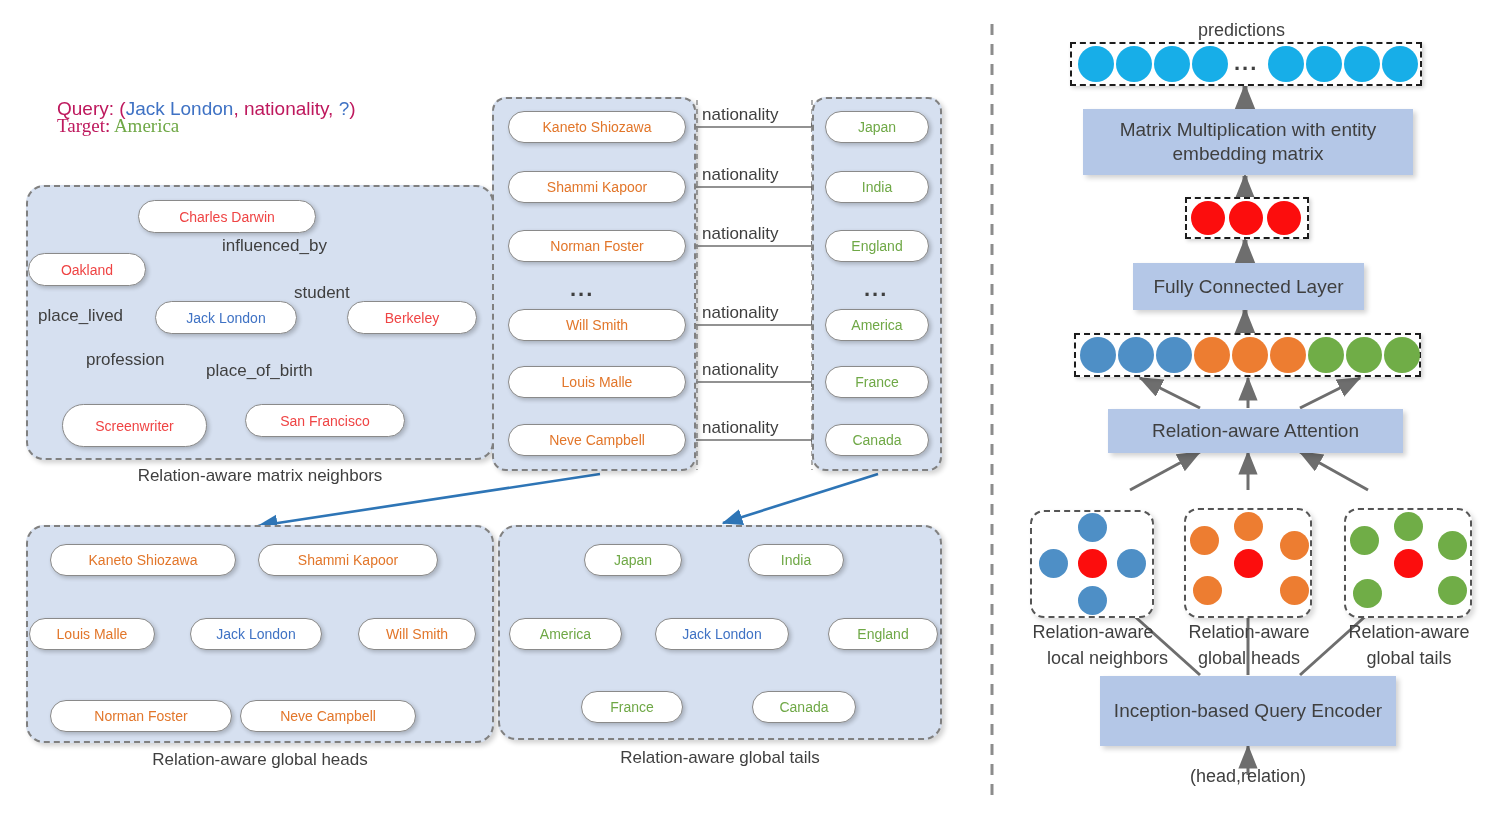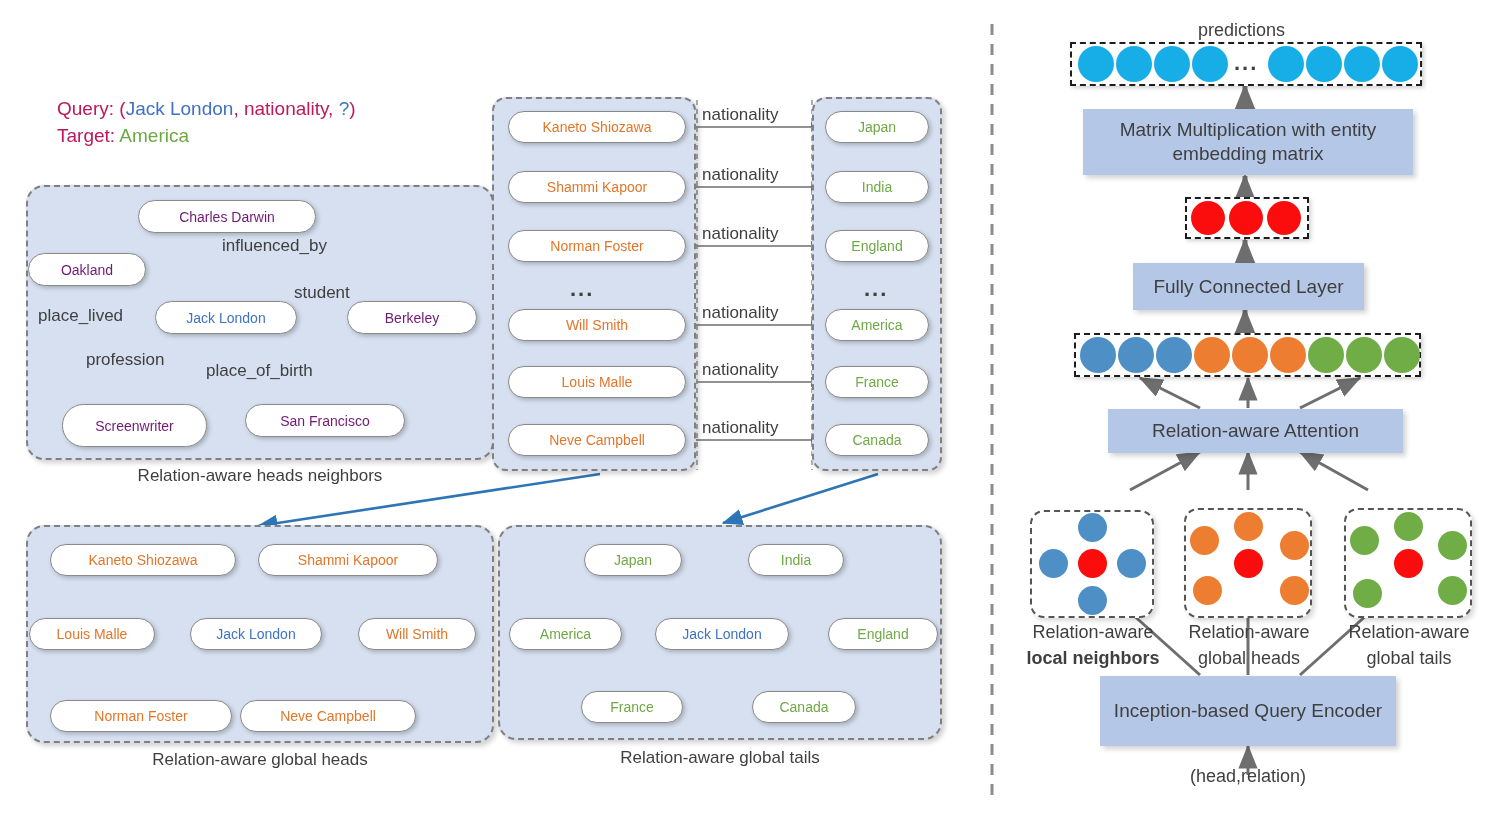--- a/index.html
+++ b/index.html
@@ -27,21 +27,21 @@
     position:absolute;
     background:#ffffff;
     border:1.5px solid #8a8a8a;
     border-radius:999px;
     box-sizing:border-box;
     display:flex;align-items:center;justify-content:center;
     font-size:14px;
     box-shadow:2px 2px 4px rgba(0,0,0,.22);
     white-space:nowrap;
   }
-  .c-teal{color:#701a75;}
+  .c-teal{color:#ef4444;}
   .c-blue{color:#3f72c4;}
   .c-orange{color:#e2762a;}
   .c-green{color:#6fa846;}
   .c-dark{color:#be185d;}
 
   .elabel{position:absolute;font-size:17px;color:#3f3f3f;white-space:nowrap;}
   .ellipsis{position:absolute;font-size:22px;font-weight:bold;color:#3f3f3f;letter-spacing:2px;}
 
   svg.lay{position:absolute;left:0;top:0;width:1502px;height:815px;pointer-events:none;}
 
@@ -176,27 +176,27 @@
       <line x1="1408" y1="563" x2="1452" y2="545"></line>
       <line x1="1408" y1="563" x2="1367" y2="593"></line>
       <line x1="1408" y1="563" x2="1452" y2="590"></line>
     </g>
   </svg>
 
   <div class="qline" style="left:57px;top:98px;">
     <span class="c-dark">Query:</span>
     <span class="c-dark">(</span><span class="c-blue">Jack London</span><span class="c-dark">, </span><span class="c-dark">nationality</span><span class="c-dark">, </span><span class="c-blue">?</span><span class="c-dark">)</span>
   </div>
-  <div class="qline" style="left:57px;top:125px;">
+  <div class="qline" style="left:57px;top:115px;font-family:Liberation Serif, serif;">
     <span class="c-dark">Target:</span>
     <span class="c-green">America</span>
   </div>
 
   <div class="panel" style="left:26px;top:185px;width:468px;height:275px;"></div>
-  <div class="caption" style="left:26px;top:466px;width:468px;">Relation-aware heads neighbors</div>
+  <div class="caption" style="left:26px;top:466px;width:468px;">Relation-aware matrix neighbors</div>
 
   <div class="pill c-teal" style="left:138px;top:200px;width:178px;height:33px;">Charles Darwin</div>
   <div class="pill c-teal" style="left:28px;top:253px;width:118px;height:33px;">Oakland</div>
   <div class="pill c-blue" style="left:155px;top:301px;width:142px;height:33px;">Jack London</div>
   <div class="pill c-teal" style="left:347px;top:301px;width:130px;height:33px;">Berkeley</div>
   <div class="pill c-teal" style="left:62px;top:404px;width:145px;height:43px;">Screenwriter</div>
   <div class="pill c-teal" style="left:245px;top:404px;width:160px;height:33px;">San Francisco</div>
 
   <div class="elabel" style="left:222px;top:236px;">influenced_by</div>
   <div class="elabel" style="left:294px;top:283px;">student</div>
@@ -304,21 +304,21 @@
 
   <div class="minibox" style="left:1344px;top:508px;width:128px;height:110px;"></div>
   <div class="dot" style="left:1394px;top:549px;width:29px;height:29px;background:#fc0d0d;"></div>
   <div class="dot" style="left:1394px;top:512px;width:29px;height:29px;background:#70ad47;"></div>
   <div class="dot" style="left:1350px;top:526px;width:29px;height:29px;background:#70ad47;"></div>
   <div class="dot" style="left:1438px;top:531px;width:29px;height:29px;background:#70ad47;"></div>
   <div class="dot" style="left:1353px;top:579px;width:29px;height:29px;background:#70ad47;"></div>
   <div class="dot" style="left:1438px;top:576px;width:29px;height:29px;background:#70ad47;"></div>
 
   <div class="plain" style="left:1018px;top:622px;text-align:center;width:150px;">Relation-aware</div>
-  <div class="plain" style="left:1018px;top:648px;text-align:center;width:150px;font-weight:bold;">local neighbors</div>
+  <div class="plain" style="left:1018px;top:648px;text-align:right;width:150px;">local neighbors</div>
   <div class="plain" style="left:1174px;top:622px;text-align:center;width:150px;">Relation-aware</div>
   <div class="plain" style="left:1174px;top:648px;text-align:center;width:150px;">global heads</div>
   <div class="plain" style="left:1334px;top:622px;text-align:center;width:150px;">Relation-aware</div>
   <div class="plain" style="left:1334px;top:648px;text-align:center;width:150px;">global tails</div>
 
   <div class="procbox" style="left:1100px;top:676px;width:296px;height:70px;">Inception-based Query Encoder</div>
 
   <div class="plain" style="left:1190px;top:766px;">(head,relation)</div>
 
 </div>

